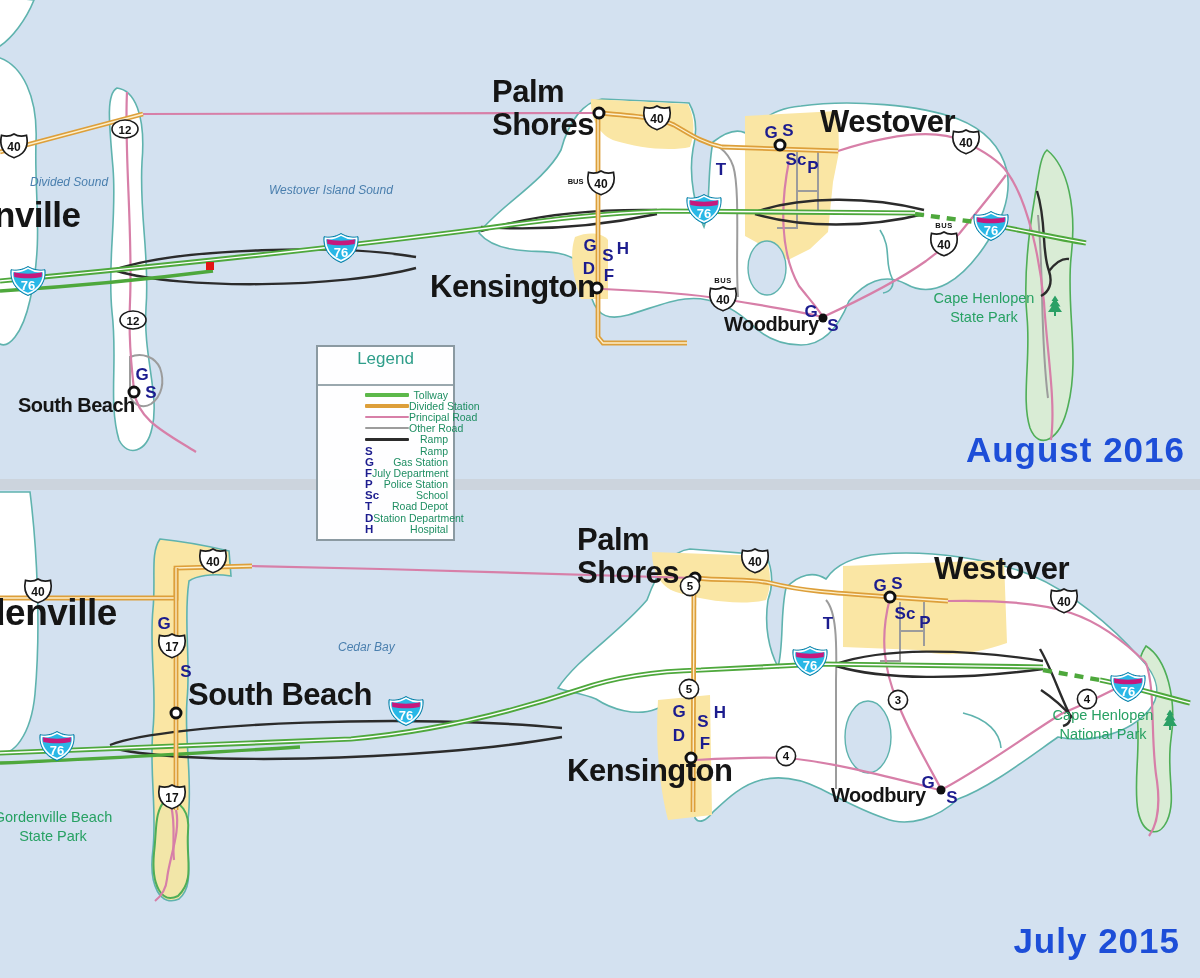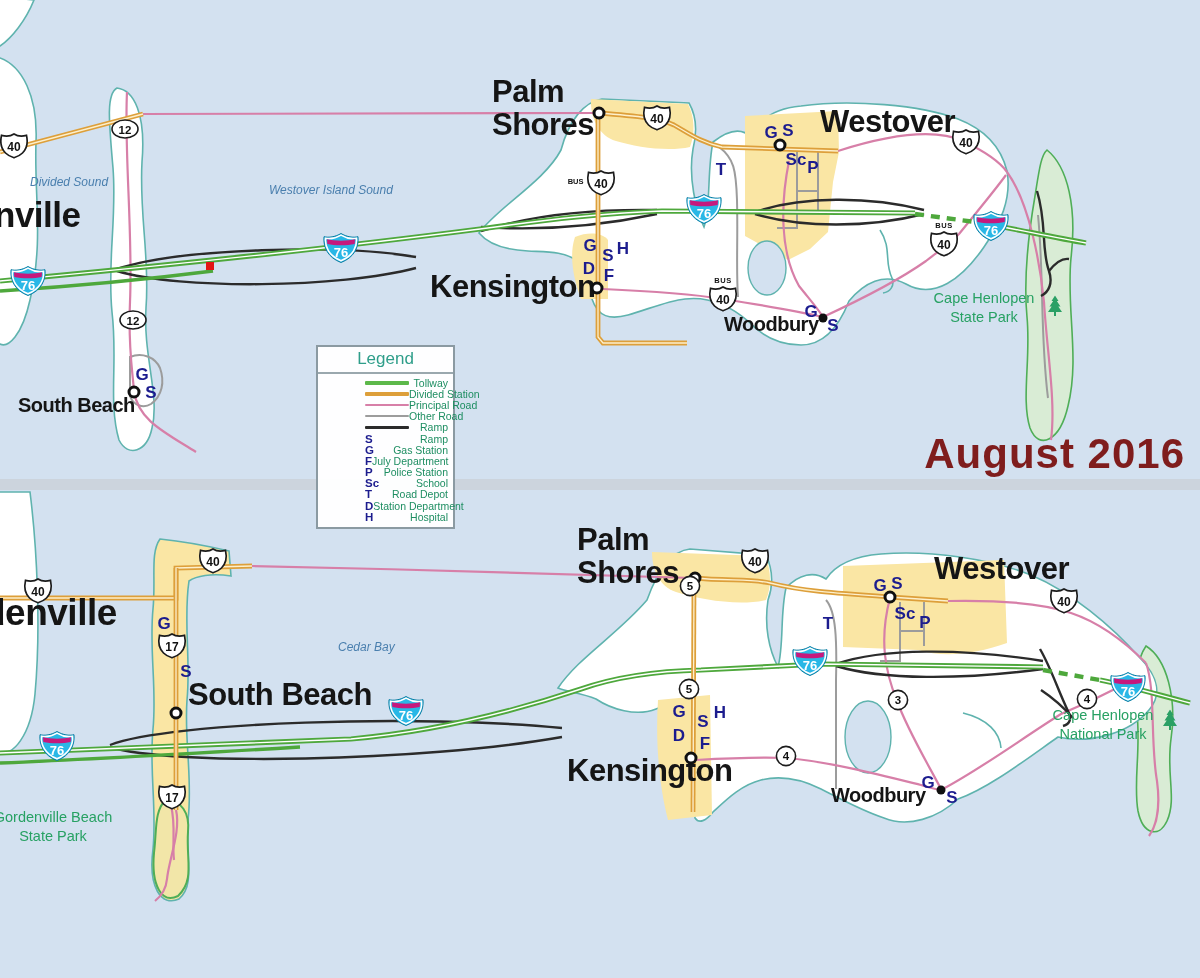--- a/index.html
+++ b/index.html
@@ -14,26 +14,26 @@
   .water-label{position:absolute;font-style:italic;color:#4a7fae;font-size:12px;}
   .park-label{position:absolute;color:#27a163;font-size:14.5px;text-align:center;white-space:pre-line;line-height:1.3;}
   .fac{position:absolute;font-weight:bold;color:#1c1c8e;font-size:17px;transform:translate(-50%,-55%);line-height:1;}
   .dot-ring{position:absolute;width:7px;height:7px;border:3px solid #101010;background:#fff;border-radius:50%;transform:translate(-50%,-50%);}
   .dot-solid{position:absolute;width:9px;height:9px;background:#101010;border-radius:50%;transform:translate(-50%,-50%);}
   .shield{position:absolute;transform:translate(-50%,-50%);}
   .bus-top{position:absolute;left:50%;top:-8px;transform:translateX(-50%);font-size:7.5px;font-weight:bold;color:#111;letter-spacing:.5px;}
   .bus-left{position:absolute;right:100%;margin-right:2px;top:40%;transform:translateY(-50%);font-size:7.5px;font-weight:bold;color:#111;}
   .red-marker{position:absolute;width:8px;height:8px;background:#e31414;transform:translate(-50%,-50%);}
   .tree{position:absolute;transform:translate(-50%,-50%);}
-  .watermark{position:absolute;font-weight:bold;font-size:42px;color:#7f1d1d;letter-spacing:1px;margin-left:16px;}
+  .watermark{position:absolute;font-weight:bold;font-size:35px;color:#1d4ed8;letter-spacing:1px;margin-left:16px;}
   .wm-top{right:15px;top:430px;}
   .wm-bottom{right:20px;top:921px;}
   #divider{position:absolute;left:0;top:479px;width:1200px;height:11px;background:#ccd4dd;}
   .legend{position:absolute;left:316px;top:345px;width:139px;background:rgba(255,255,255,.96);border:2px solid #8b9aa2;box-sizing:border-box;padding-bottom:5px;}
-  .lg-title{text-align:center;color:#2f9e8a;font-size:17px;padding:2px 0 3px;border-bottom:2px solid #9aa8ae;margin-bottom:3px;}
+  .lg-title{text-align:center;color:#2f9e8a;font-size:17px;padding:2px 0 15px;border-bottom:2px solid #9aa8ae;margin-bottom:3px;}
   .lg-row{display:flex;align-items:center;height:11.2px;padding:0 5px;font-size:10.5px;color:#1e8e62;margin-left:42px;}
   .lg-swatch{width:48px;display:flex;align-items:center;}
   .lg-bar{width:44px;display:block;border-radius:1px;}
   .lg-key{width:48px;font-weight:bold;color:#1c1c8e;font-size:11.5px;}
   .lg-label{flex:1;text-align:right;white-space:nowrap;}
 </style>
 </head>
 <body>
 
 <div id="stage">
@@ -360,20 +360,21 @@
     <circle cx="11.5" cy="11.5" r="9.6" fill="#ffffff" stroke="#1c1c1c" stroke-width="1.6"></circle>
     <text x="11.5" y="15.8" text-anchor="middle" font-size="11.5" font-weight="bold" fill="#111111" font-family="Liberation Sans, sans-serif">4</text>
         </svg></div>
       <div class="shield" style="left: 1064px; top: 602px;"><svg width="31" height="28" viewBox="0 0 31 28">
     <path d="M15.5 3 C18.5 5 23.5 5.6 28 4.4 C29.5 11 28 18 24 22 C21 25 18 26 15.5 26.8 C13 26 10 25 7 22 C3 18 1.5 11 3 4.4 C7.5 5.6 12.5 5 15.5 3 Z" fill="#ffffff" stroke="#1c1c1c" stroke-width="1.7"></path>
     <text x="15.5" y="19.5" text-anchor="middle" font-size="12" font-weight="bold" fill="#111111" font-family="Liberation Sans, sans-serif">40</text>
         </svg></div>
     </div>
 
   <div class="watermark wm-top">August 2016</div>
+  <div class="watermark wm-bottom">July 2015</div>
 
   <div id="divider"></div>
 
   <div class="legend">
     <div class="lg-title">Legend</div>
     <div id="legend-rows">
         <div class="lg-row">
           <div class="lg-swatch">
             <div class="lg-bar" style="background: rgb(92, 184, 74); height: 4px;"></div>
           </div>

